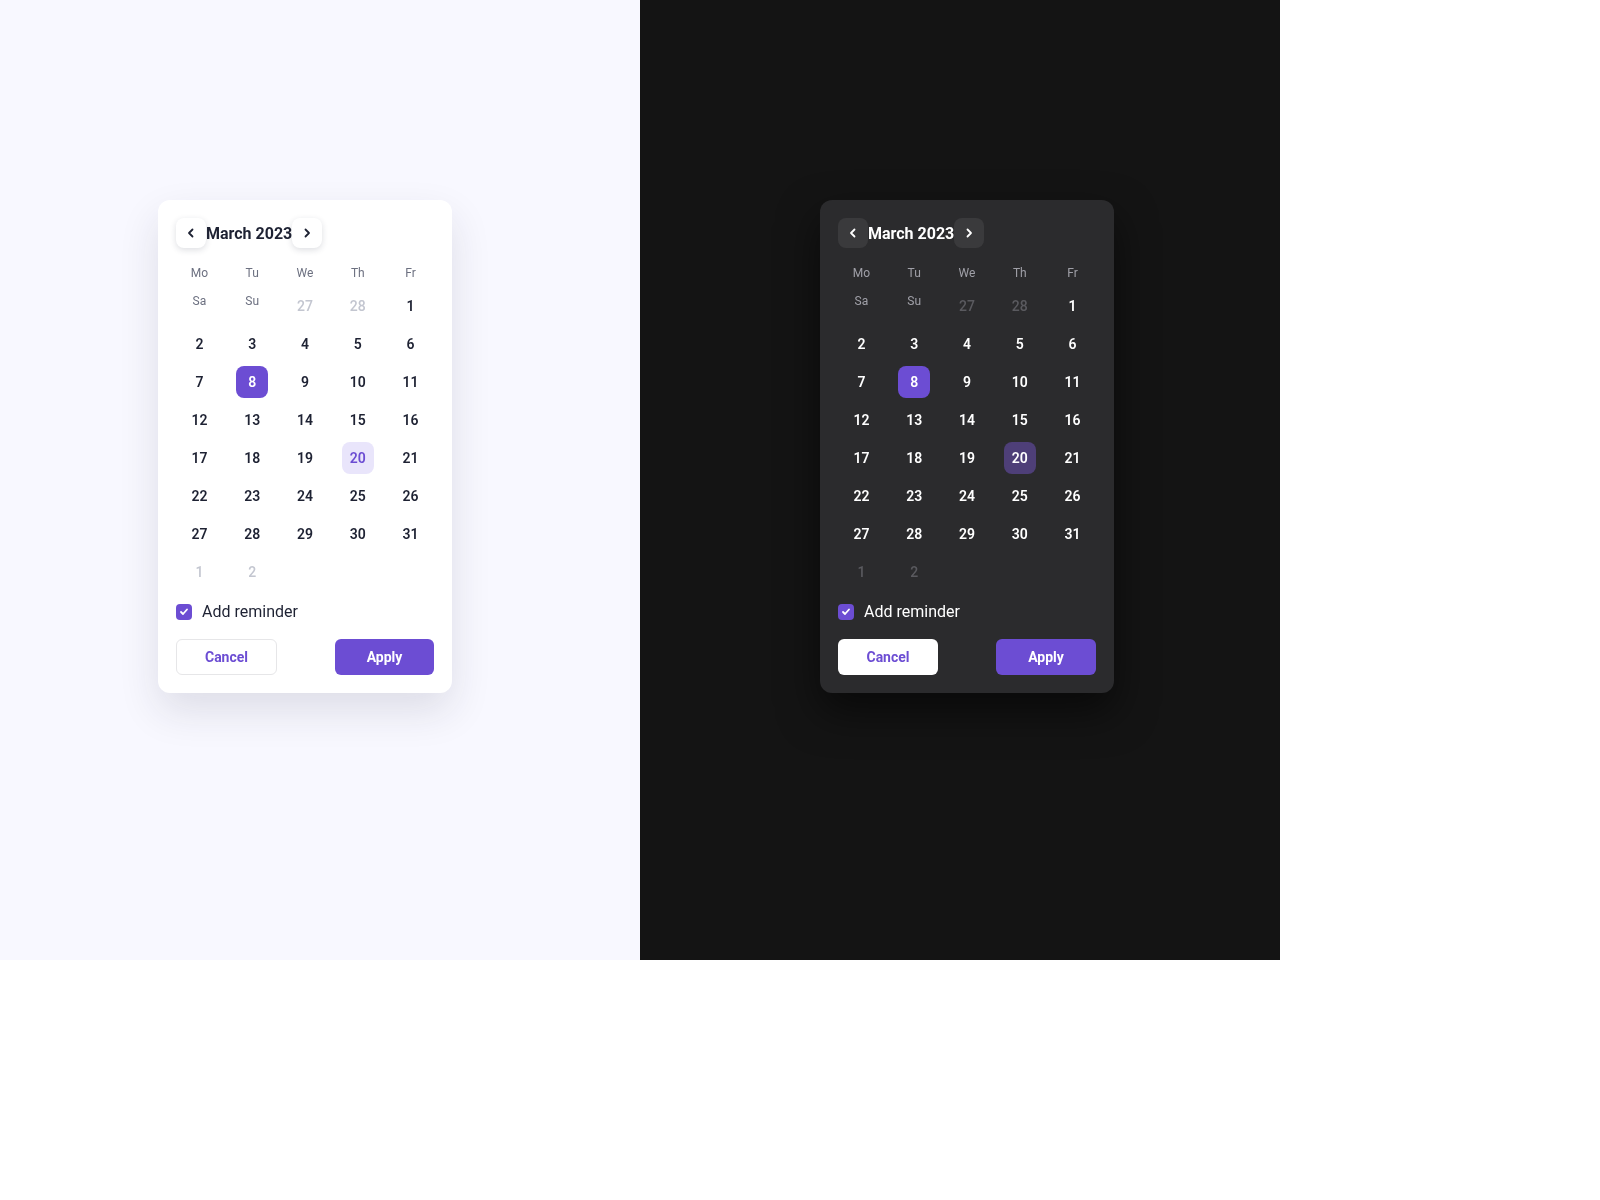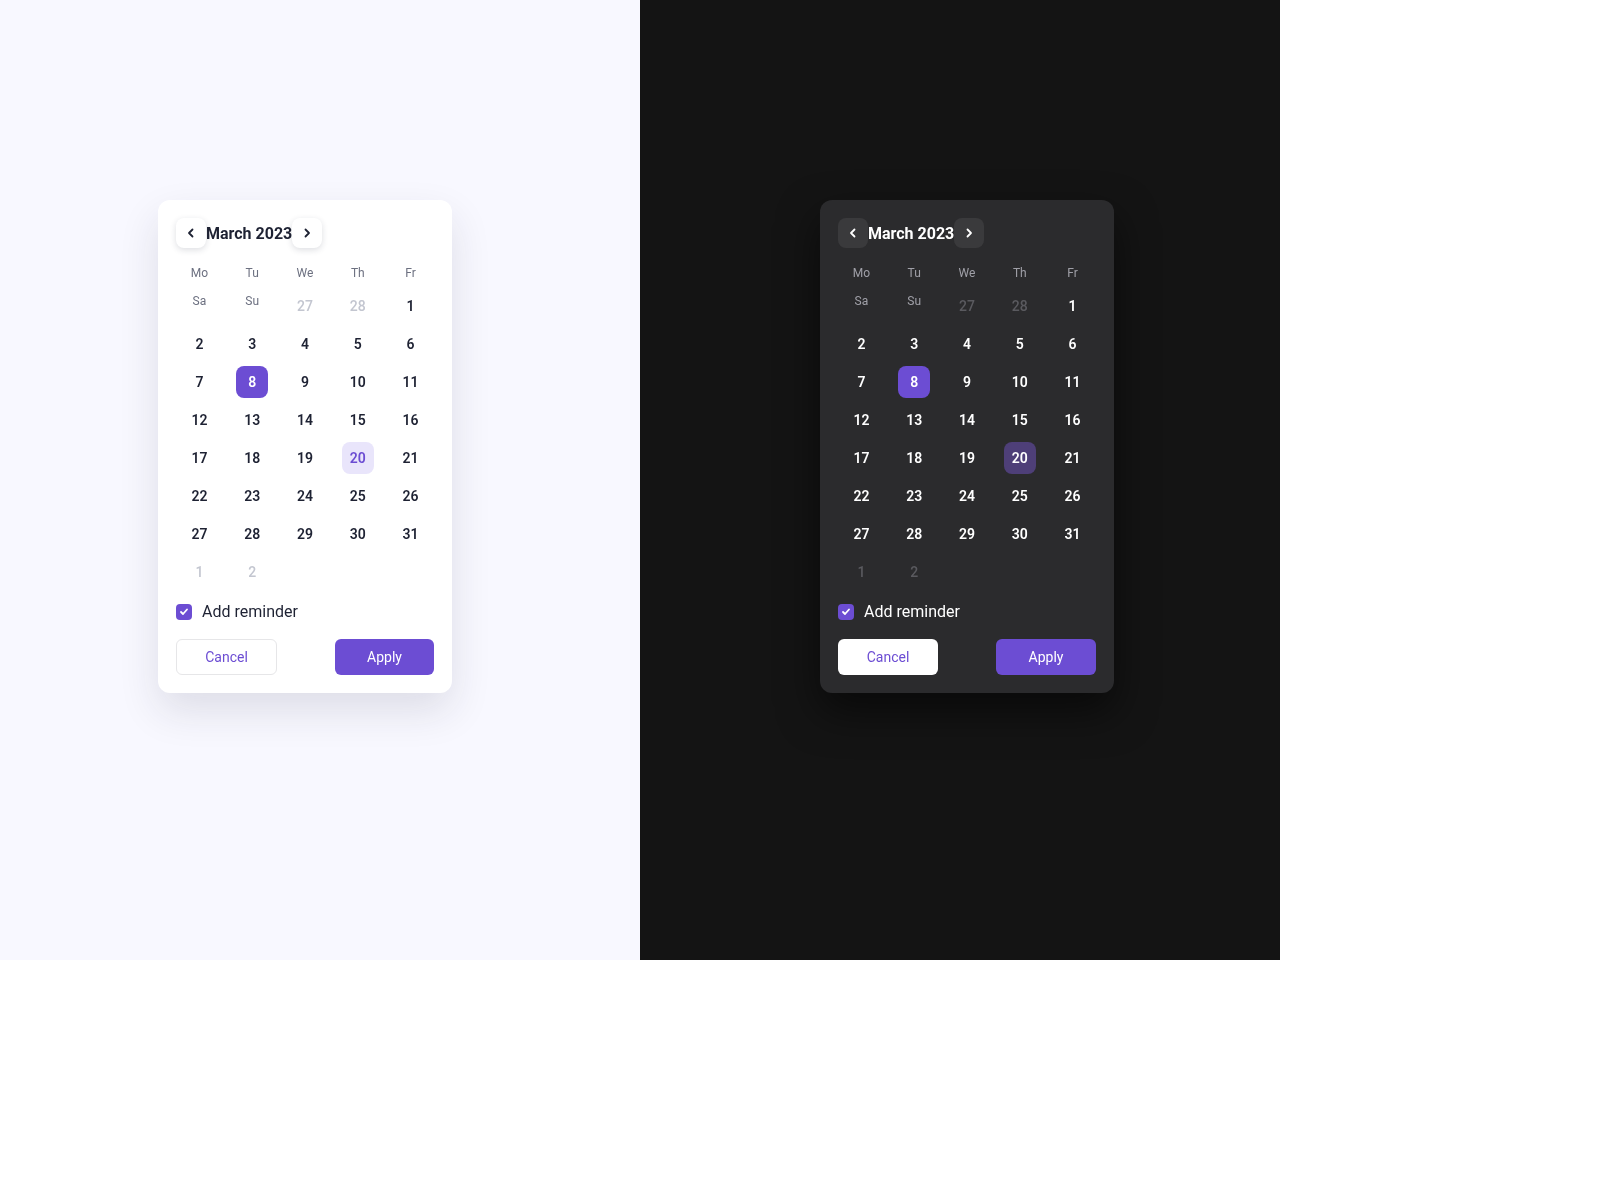--- a/index.html
+++ b/index.html
@@ -154,21 +154,21 @@
 
   .footer-row {
     display: flex;
     gap: 14px;
   }
   .btn {
     flex: 1;
     height: 36px;
     border-radius: 6px;
     font-size: 14px;
-    font-weight: 400;
+    font-weight: 700;
     display: flex;
     align-items: center;
     justify-content: center;
     cursor: pointer;
   }
   .btn.primary {
     background: var(--accent);
     color: #fff;
     margin-left: 44px;
   }

